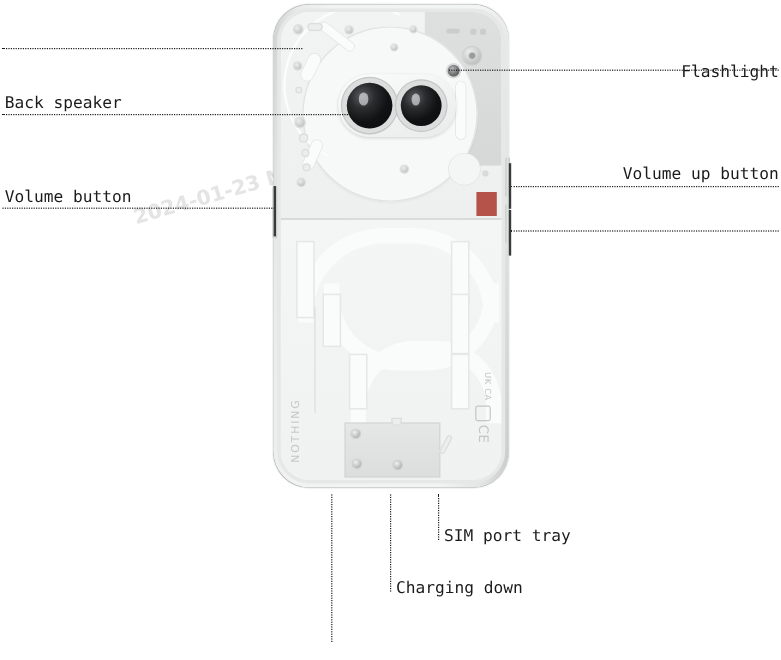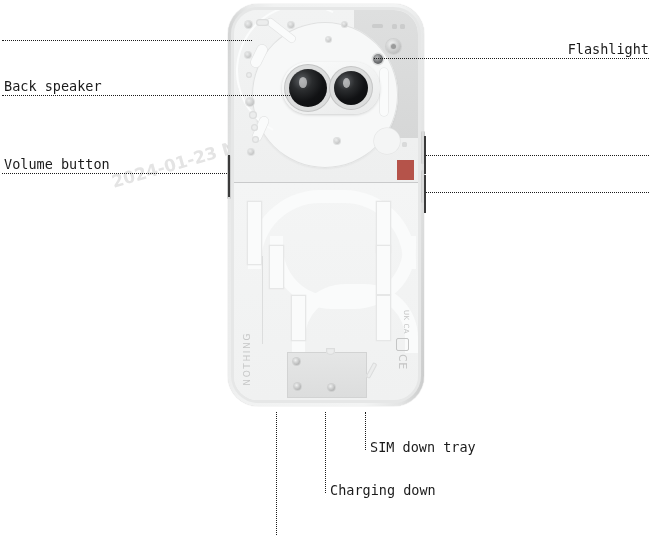--- a/index.html
+++ b/index.html
@@ -371,30 +371,31 @@
 
   <div class="leader-h" style="left:2px; top:40px; width:250px;"></div>
 
   <div class="callout-label" style="left:4px; top:79px;">Back speaker</div>
   <div class="leader-h" style="left:2px; top:95px; width:288px;"></div>
 
   <div class="callout-label" style="left:4px; top:157px;">Volume button</div>
   <div class="leader-h" style="left:2px; top:173px; width:227px;"></div>
   <div class="edge-tick" style="left:228px; top:155px; height:42px;"></div>
 
-  <div class="callout-label right" style="right:2px; top:42px;">Flashlight</div>
+  <div class="callout-label right" style="right:2px; top:53px;">Flashlight</div>
   <div class="leader-h" style="left:374px; top:58px; width:275px;"></div>
 
+  <div class="callout-label right" style="right:2px; top:138px;">Volume up button</div>
   <div class="leader-h" style="left:425px; top:155px; width:224px;"></div>
   <div class="edge-tick" style="left:424px; top:136px; height:38px;"></div>
 
   <div class="leader-h" style="left:425px; top:192px; width:224px;"></div>
   <div class="edge-tick" style="left:424px; top:175px; height:38px;"></div>
 
   <div class="leader-v" style="left:365px; top:412px; height:38px;"></div>
-  <div class="callout-label" style="left:370px; top:440px;">SIM down tray</div>
+  <div class="callout-label" style="left:370px; top:440px;">SIM port tray</div>
 
   <div class="leader-v" style="left:325px; top:412px; height:81px;"></div>
   <div class="callout-label" style="left:330px; top:483px;">Charging down</div>
 
   <div class="leader-v" style="left:276px; top:412px; height:123px;"></div>
 
 </div>
 
 </body></html>

